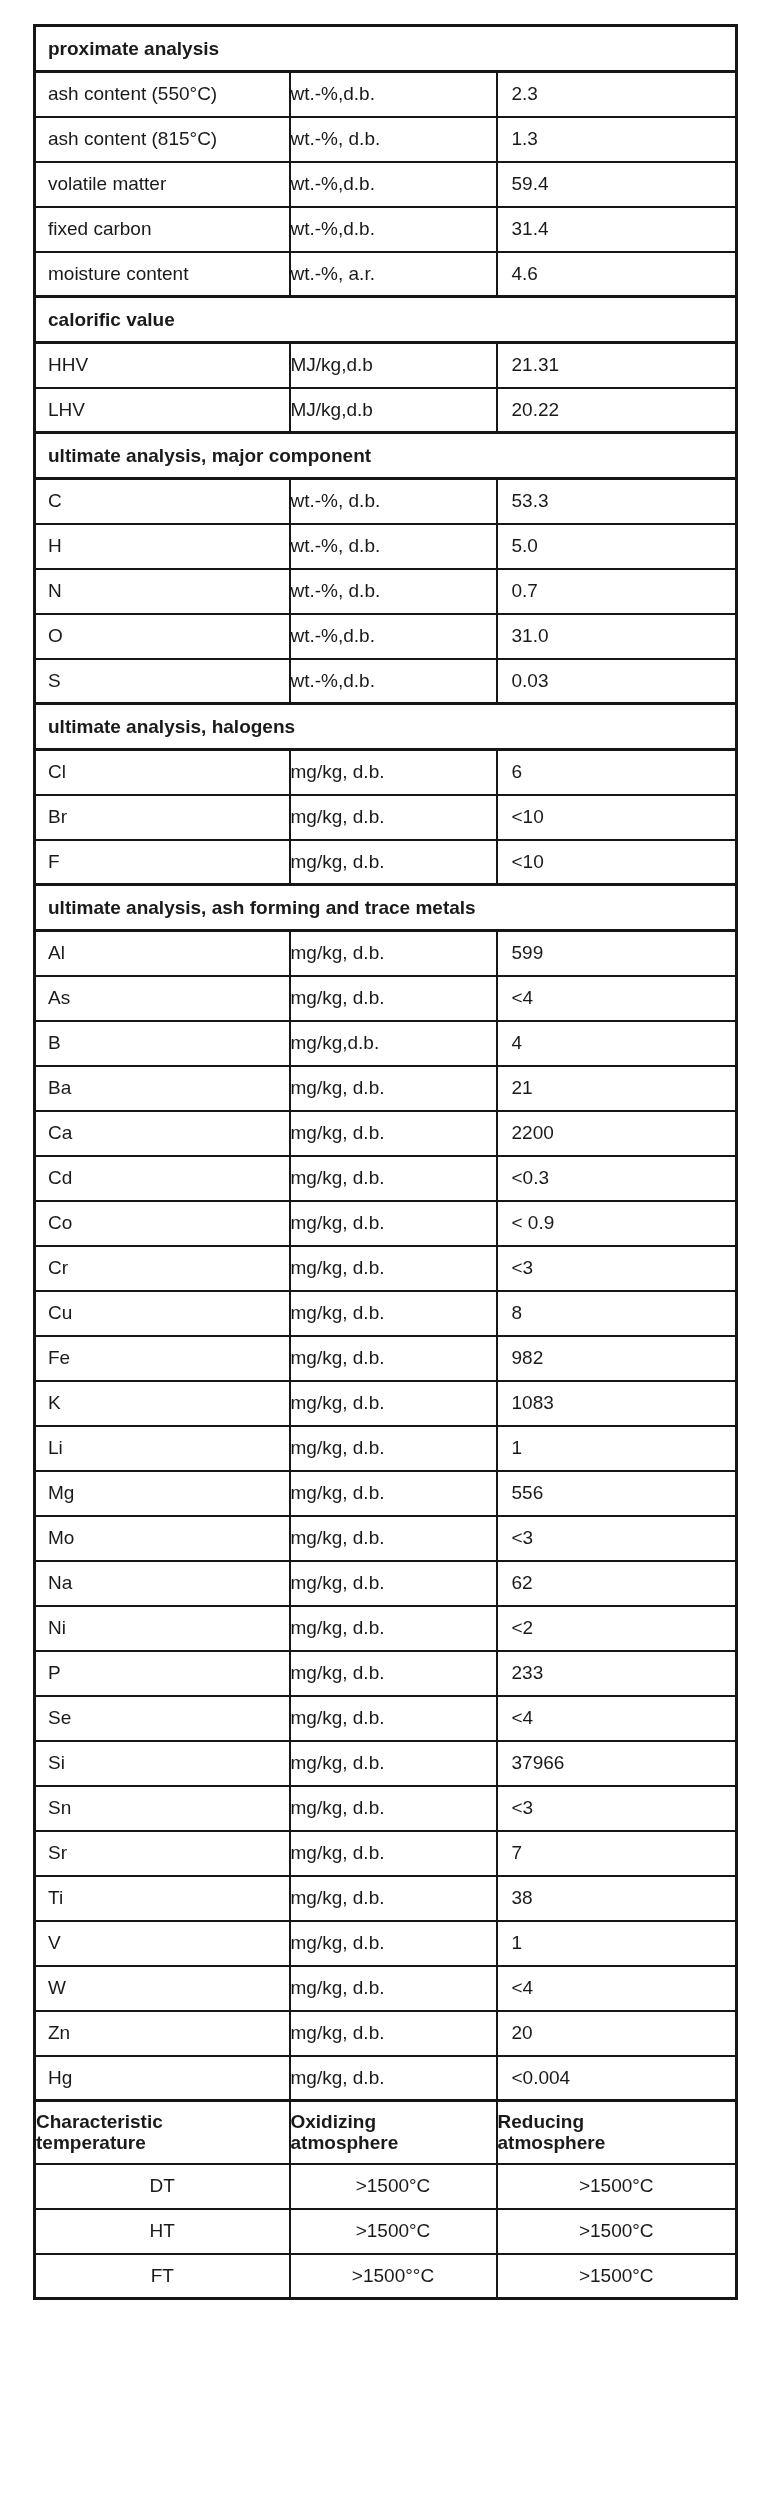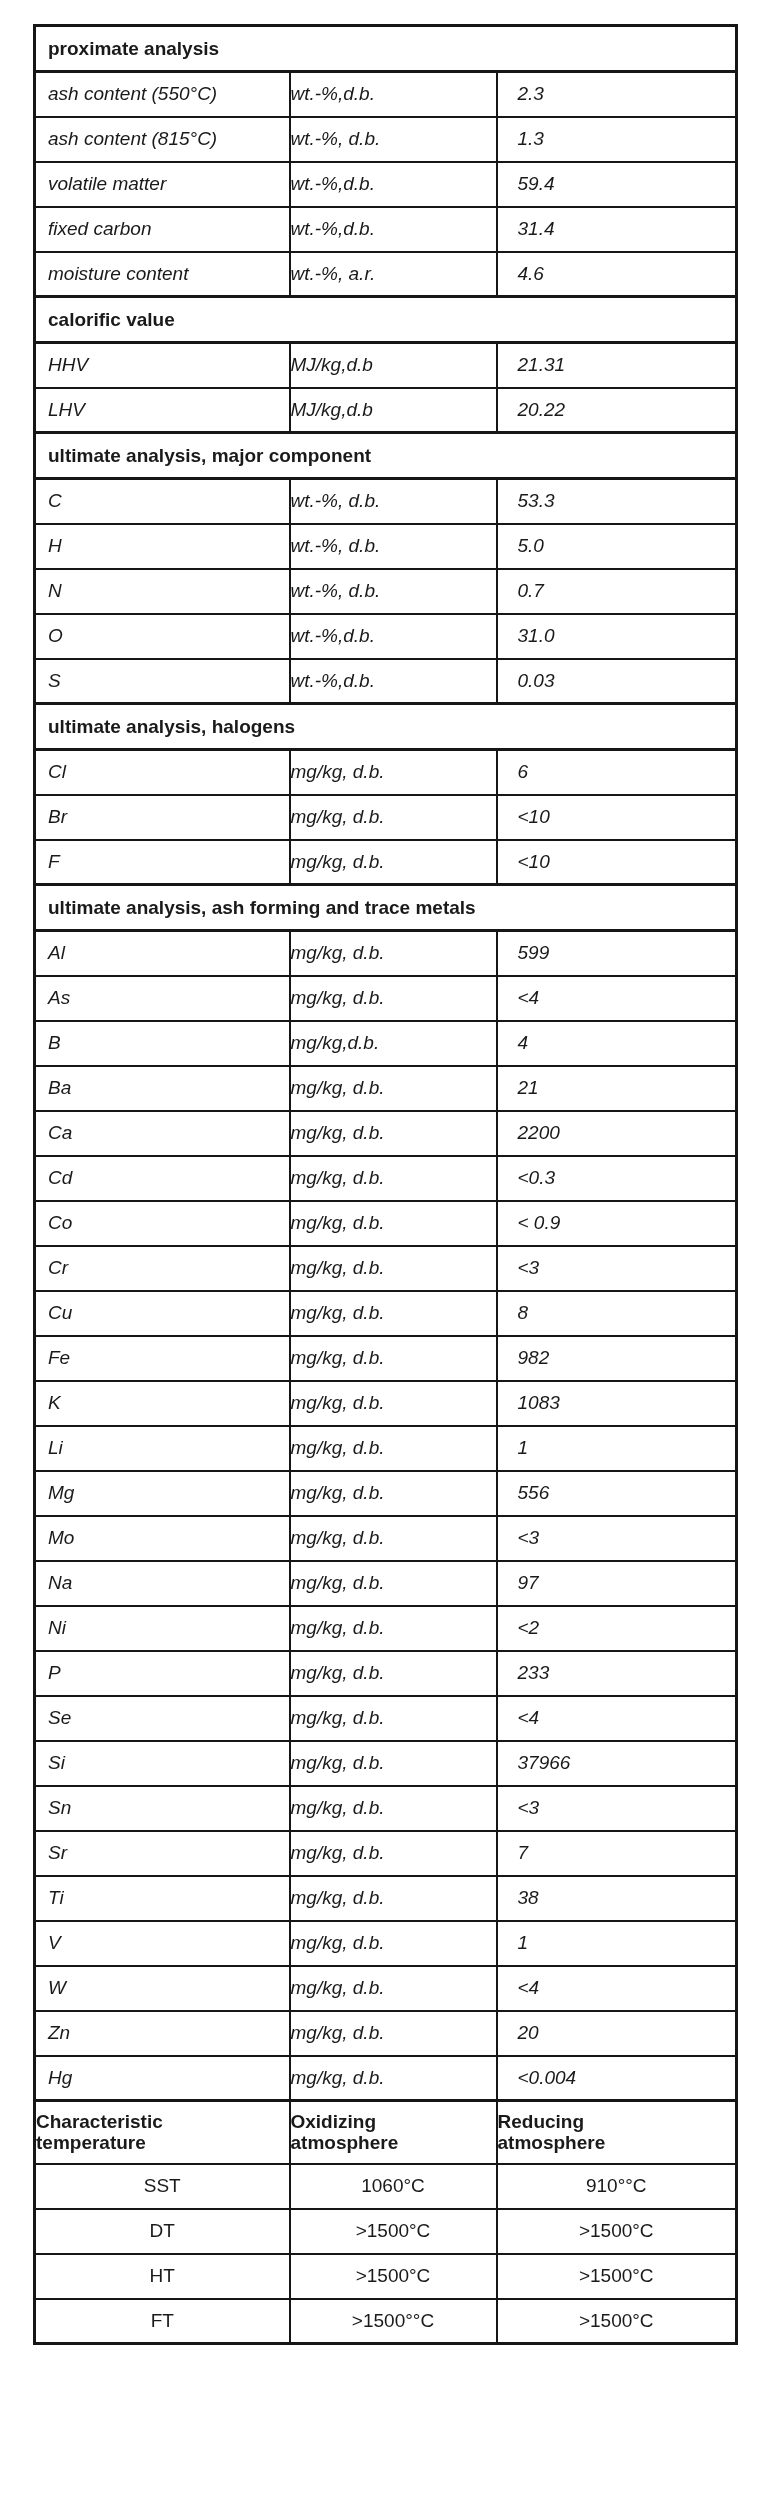--- a/index.html
+++ b/index.html
@@ -34,24 +34,24 @@
     white-space: nowrap;
     padding: 0;
   }
   tr.section-row { height: 46px; }
   td.section-title {
     font-weight: bold;
     padding-left: 12px;
     border-top: 3px solid #161616;
     border-bottom: 3px solid #161616;
   }
-  tr.data-row { height: 45px; font-style: italic; }
+  tr.data-row { height: 45px; }
   td.param { padding-left: 12px; }
   td.unit  { }
-  td.value { padding-left: 20px; }
+  td.value { padding-left: 14px; }
   tr.temp-header-row { height: 63px; }
   tr.temp-header-row td {
     font-weight: bold;
     text-align: left;
     border-top: 3px solid #161616;
     line-height: 1.12;
   }
   tr.temp-header-row span { display: block; }
   tr.temp-row { height: 45px; }
   tr.temp-row td { text-align: center; }
@@ -258,21 +258,21 @@
 
   <tr class="data-row">
     <td class="param">Mo</td>
     <td class="unit">mg/kg, d.b.</td>
     <td class="value">&lt;3</td>
   </tr>
 
   <tr class="data-row">
     <td class="param">Na</td>
     <td class="unit">mg/kg, d.b.</td>
-    <td class="value">97</td>
+    <td class="value">62</td>
   </tr>
 
   <tr class="data-row">
     <td class="param">Ni</td>
     <td class="unit">mg/kg, d.b.</td>
     <td class="value">&lt;2</td>
   </tr>
 
   <tr class="data-row">
     <td class="param">P</td>
@@ -344,25 +344,20 @@
     <td>
       <span class="hl1">Oxidizing</span>
       <span class="hl2">atmosphere</span>
     </td>
     <td>
       <span class="hl1">Reducing</span>
       <span class="hl2">atmosphere</span>
     </td>
   </tr>
 
-  <tr class="temp-row">
-    <td class="t-label">SST</td>
-    <td class="t-oxidizing">1060°C</td>
-    <td class="t-reducing">910°°C</td>
-  </tr>
 
   <tr class="temp-row">
     <td class="t-label">DT</td>
     <td class="t-oxidizing">&gt;1500°C</td>
     <td class="t-reducing">&gt;1500°C</td>
   </tr>
 
   <tr class="temp-row">
     <td class="t-label">HT</td>
     <td class="t-oxidizing">&gt;1500°C</td>

